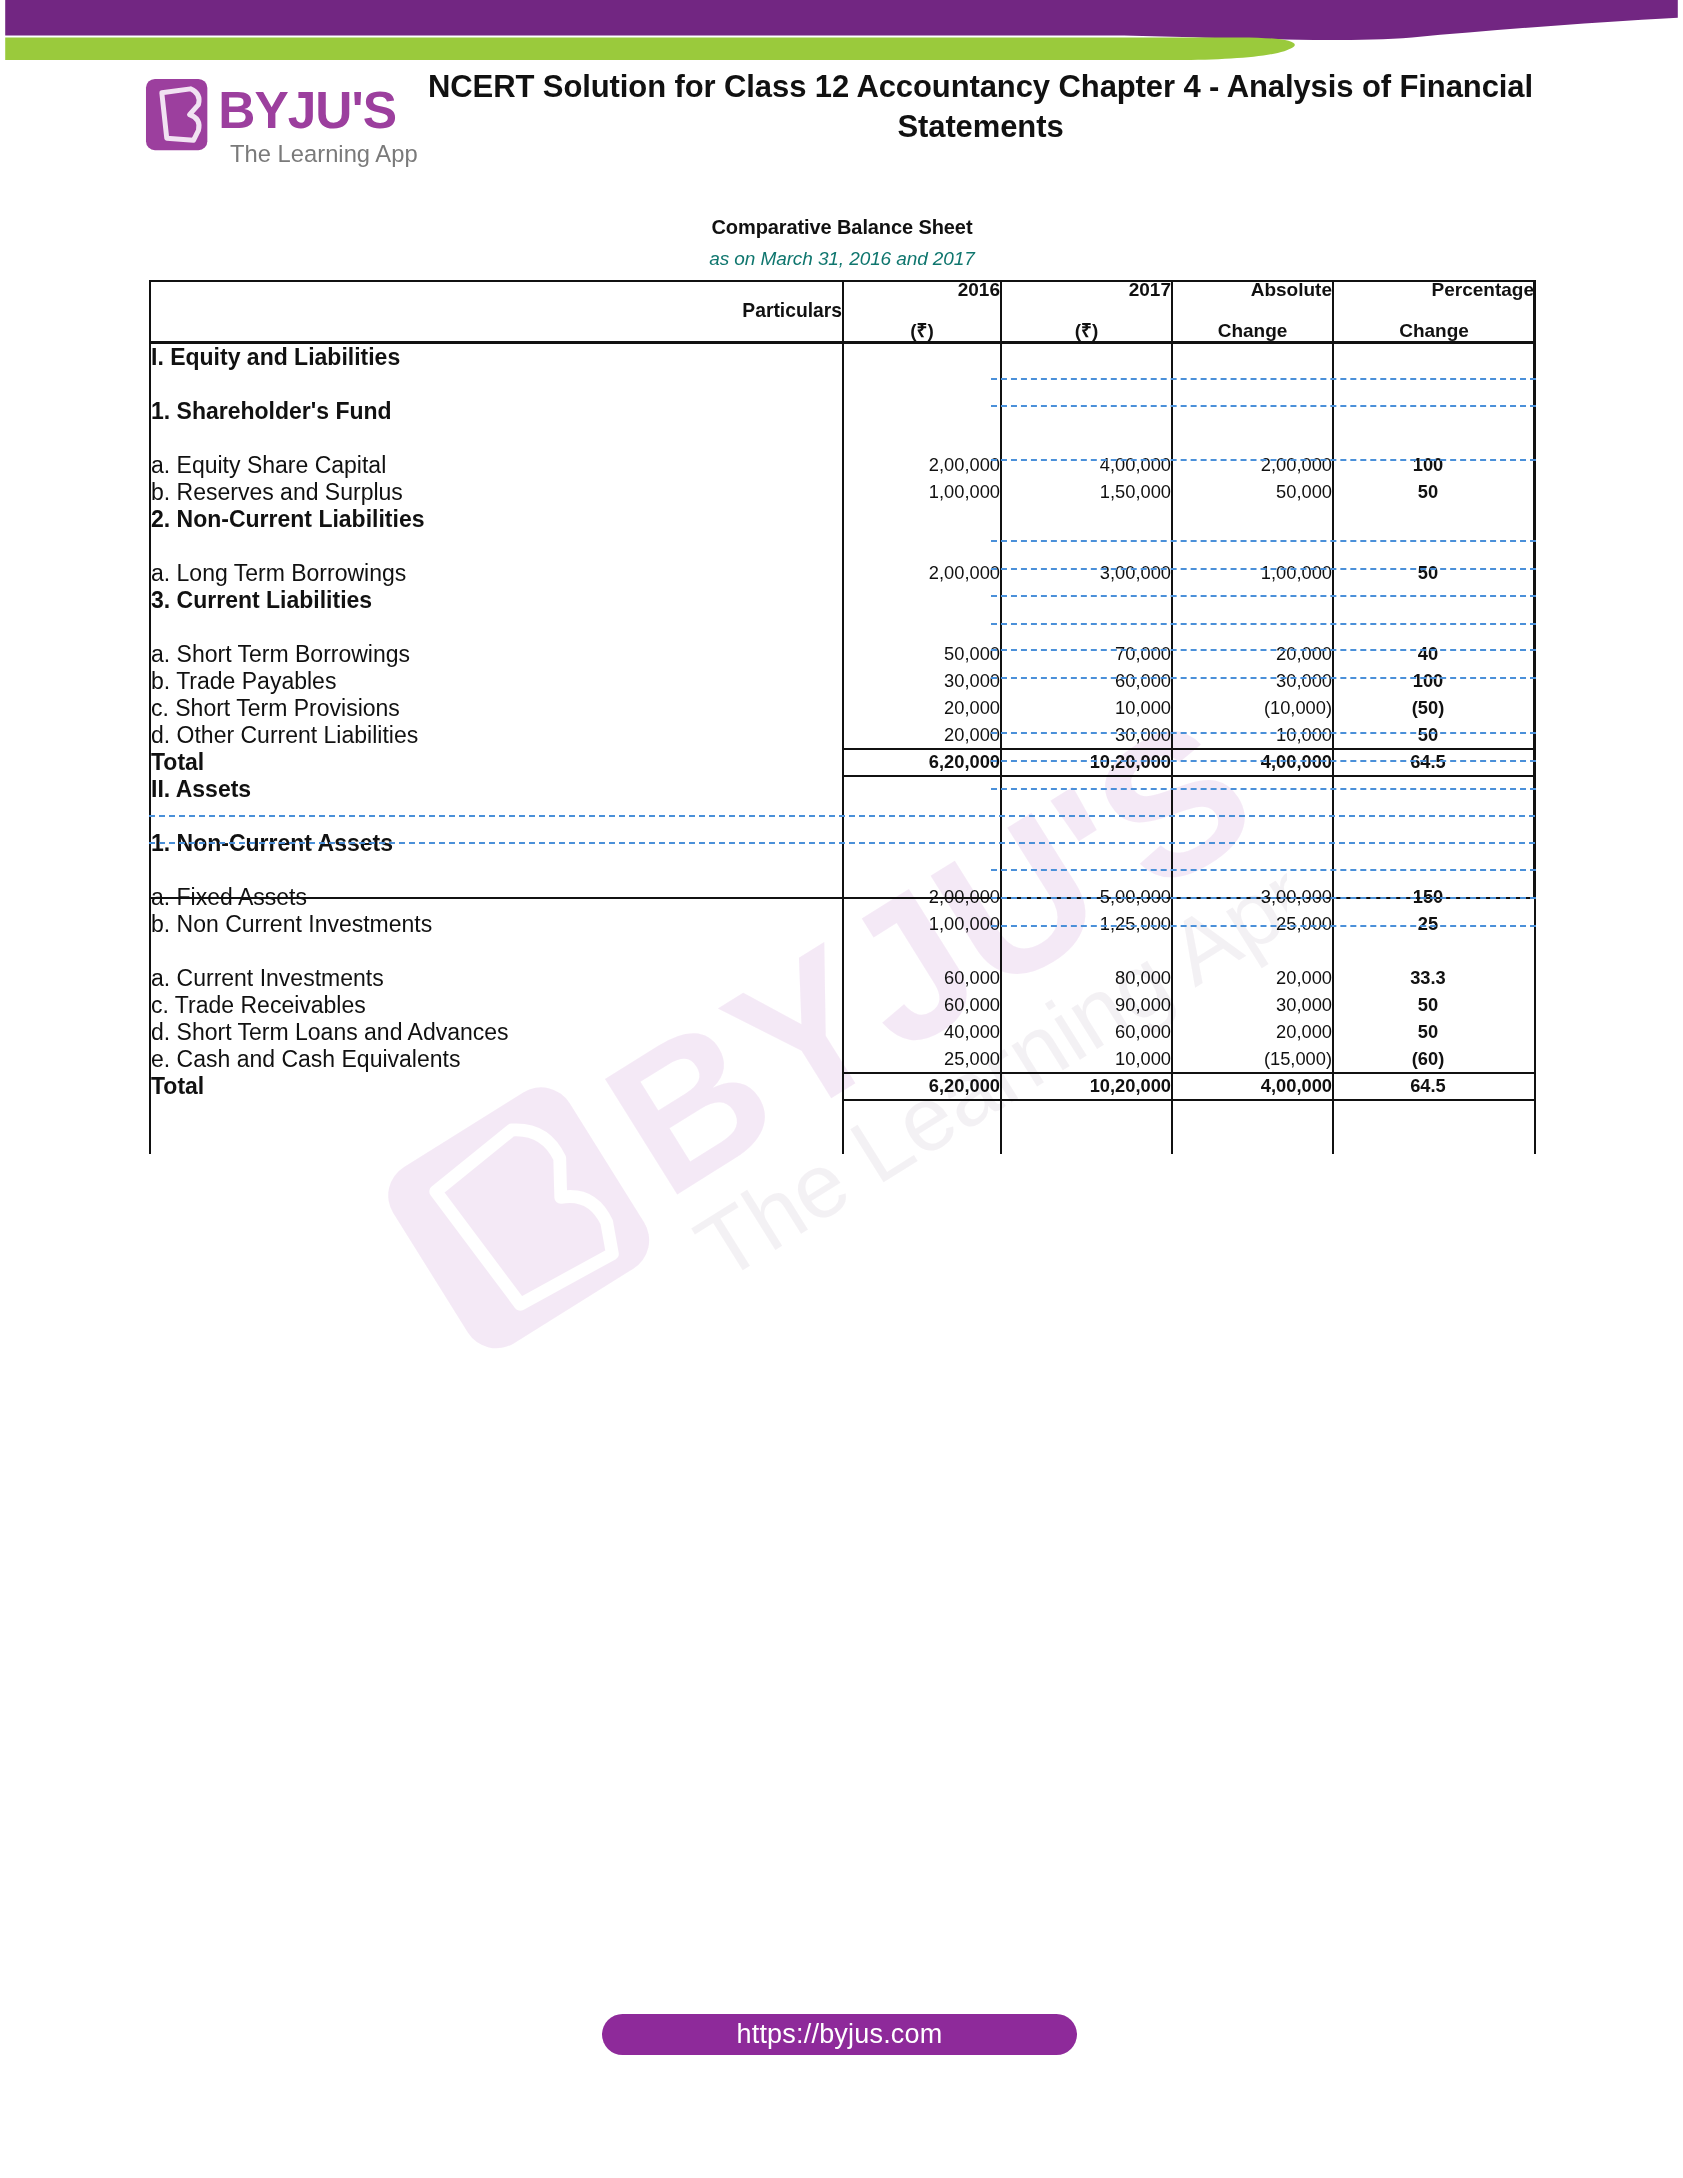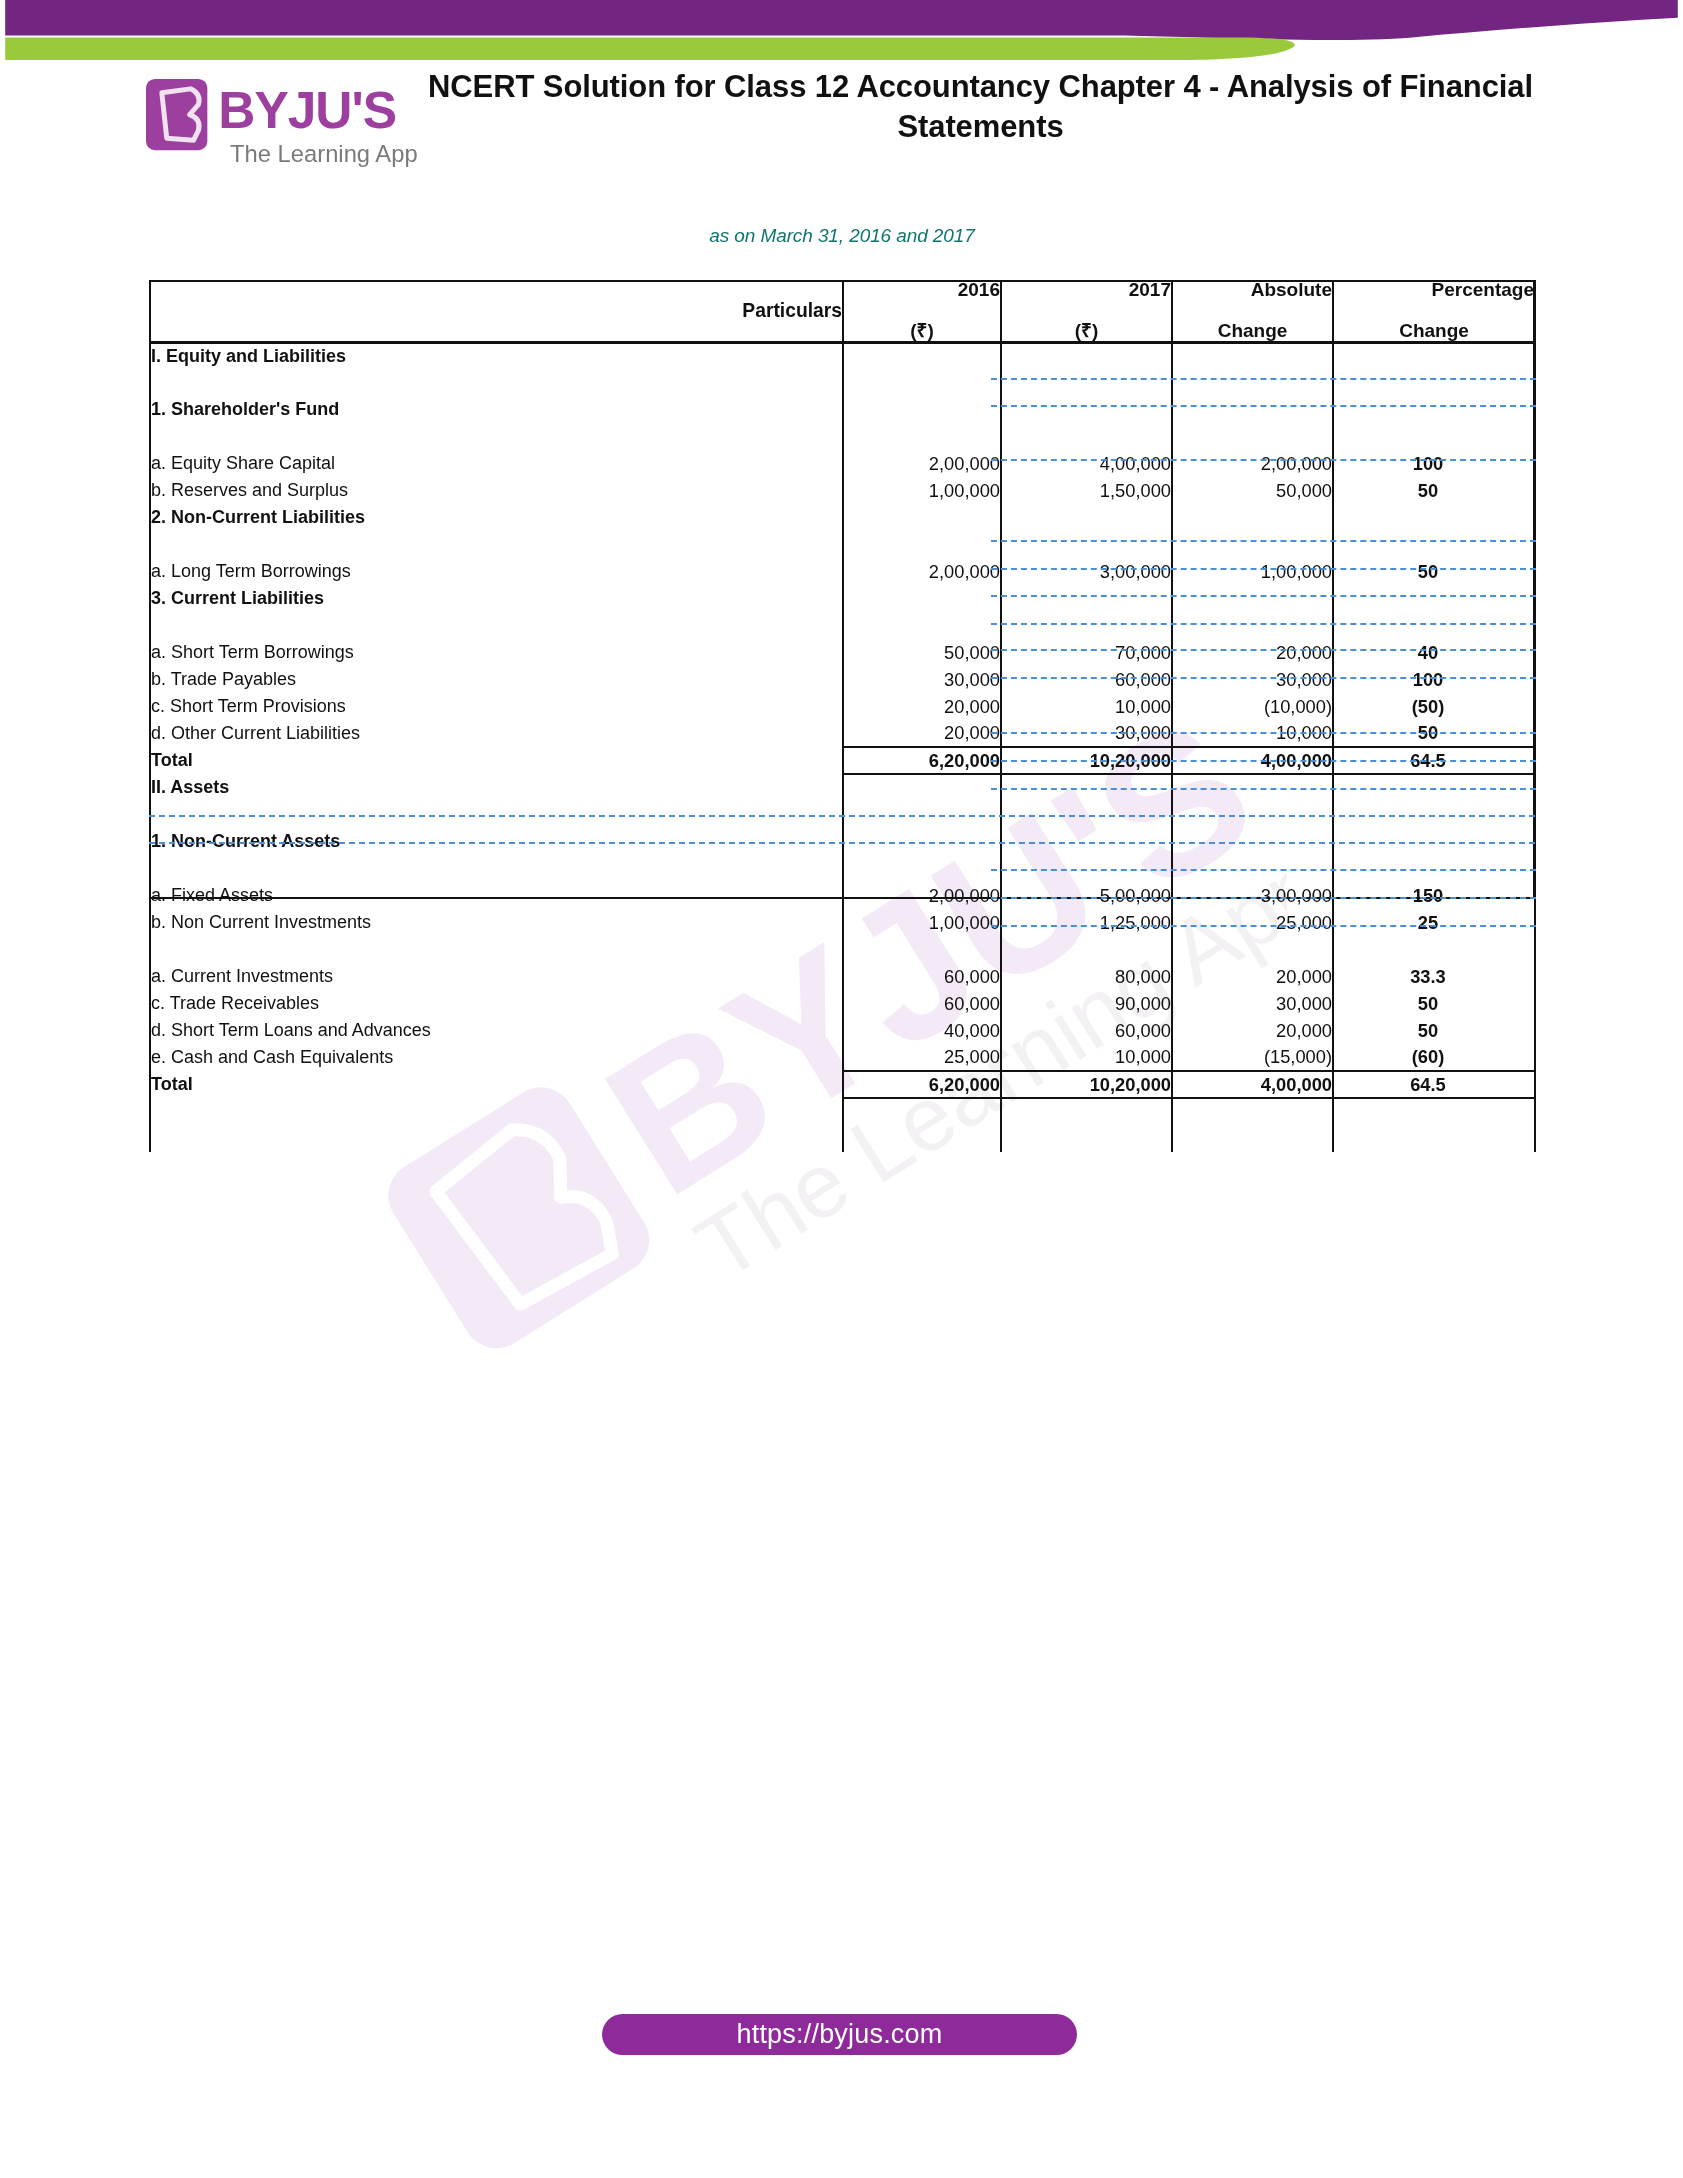--- a/index.html
+++ b/index.html
@@ -143,21 +143,21 @@
     border-bottom: 3.4px solid #111;
   }
   thead th.part-head { font-size: 19.3px; }
   thead th .hl1 { display:block; line-height: 1.0; text-align: right; }
   thead th .hl2 { display:block; line-height: 1.0; margin-top: 22px; }
 
   tbody tr { height: 27px; }
 
   td.lbl {
     text-align: left;
-    font-size: 18px;
+    font-size: 23px;
     white-space: nowrap;
   }
   td.num {
     text-align: right;
     padding-right: 14px;
     font-size: 18.3px;
     white-space: nowrap;
   }
   td.num.ctr {
     text-align: center;
@@ -246,20 +246,21 @@
       <rect x="2" y="10" width="62" height="72" rx="9" fill="#9C3F9E"></rect>
       <path d="M18 24 L47 20 Q58 25 55 36 L46 46 Q58 50 55 62 L50 72 L23 70 Z" fill="none" stroke="#F1E2F2" stroke-width="5" stroke-linejoin="round"></path>
       <text x="75" y="60" font-family="'Liberation Sans', sans-serif" font-size="52" font-weight="bold" fill="#9C3F9E" letter-spacing="-1">BYJU'S</text>
       <text x="87" y="94" font-family="'Liberation Sans', sans-serif" font-size="24" fill="#7A7A7A">The Learning App</text>
     </svg>
   </div>
 
   <div class="doc-title">NCERT Solution for Class 12 Accountancy Chapter 4 - Analysis of Financial Statements</div>
 
   <div class="tbl-caption">
+    <div class="line1">Comparative Balance Sheet</div>
     <div class="line2">as on March 31, 2016 and 2017</div>
   </div>
 
   <div class="sheet-wrap">
     <table class="sheet">
       <colgroup>
         <col class="c-part">
           <col class="c-y1">
           <col class="c-y2">
           <col class="c-abs">

